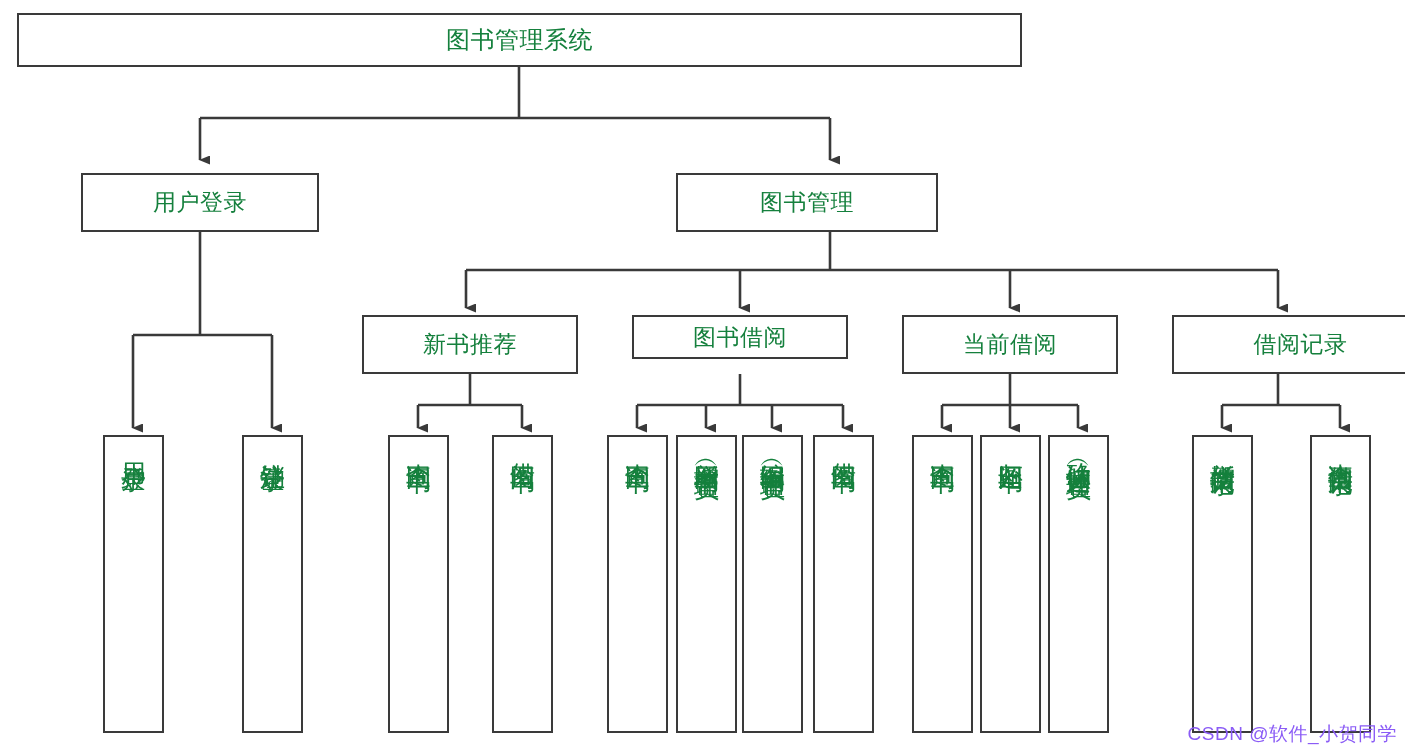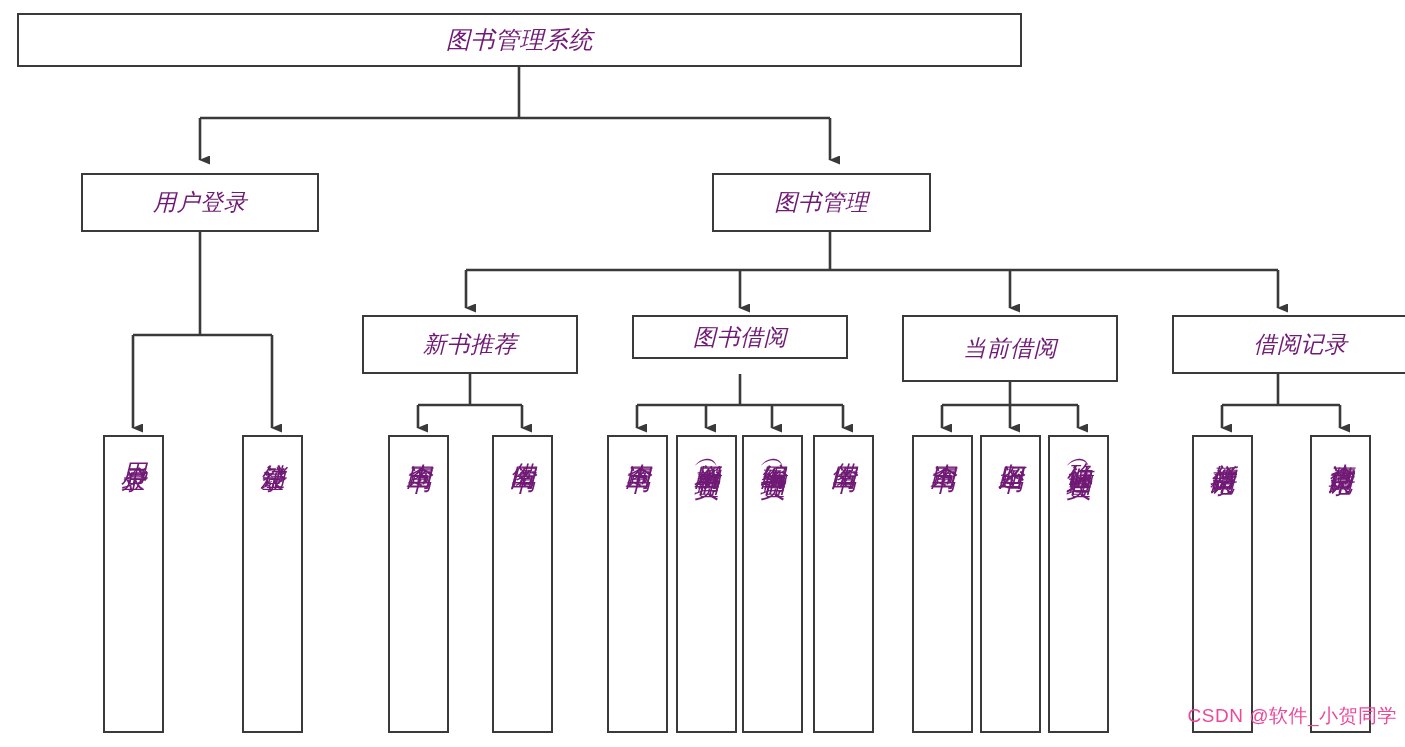--- a/index.html
+++ b/index.html
@@ -26,22 +26,21 @@
     pointer-events: none;
   }
   .node {
     position: absolute;
     box-sizing: border-box;
     background: #ffffff;
     border: 2px solid #3a3a3a;
     display: flex;
     align-items: center;
     justify-content: center;
-    color: #701a75;
-    font-style: italic;
+    color: #15803d;
   }
   .node .label {
     text-align: center;
     line-height: 1.08;
     letter-spacing: 0.5px;
   }
   .node.horiz .label {
     font-size: 23px;
   }
   .node.root .label {
@@ -56,23 +55,23 @@
     text-orientation: upright;
     font-size: 25px;
     line-height: 1.0;
     letter-spacing: 2px;
     white-space: nowrap;
     margin: 0 auto;
   }
   .watermark {
     position: absolute;
     right: 8px;
-    bottom: 18px;
+    bottom: 0;
     font-size: 19px;
-    color: #ec4899;
+    color: #8b5cf6;
     letter-spacing: 0.5px;
     white-space: nowrap;
   }
 </style>
 </head>
 <body>
 
 <div id="canvas">
 
   <svg class="links" viewBox="0 0 1405 747">
@@ -126,31 +125,31 @@
     </g>
   </svg>
 
   <div class="node root horiz" style="left:17px; top:13px; width:1005px; height:54px;">
     <span class="label">图书管理系统</span>
   </div>
 
   <div class="node horiz" style="left:81px; top:173px; width:238px; height:59px;">
     <span class="label">用户登录</span>
   </div>
-  <div class="node horiz" style="left:712px; top:173px; width:219px; height:59px;">
+  <div class="node horiz" style="left:676px; top:173px; width:262px; height:59px;">
     <span class="label">图书管理</span>
   </div>
 
   <div class="node horiz" style="left:362px; top:315px; width:216px; height:59px;">
     <span class="label">新书推荐</span>
   </div>
   <div class="node horiz" style="left:632px; top:315px; width:216px; height:44px;">
     <span class="label">图书借阅</span>
   </div>
-  <div class="node horiz" style="left:902px; top:315px; width:216px; height:67px;">
+  <div class="node horiz" style="left:902px; top:315px; width:216px; height:59px;">
     <span class="label">当前借阅</span>
   </div>
   <div class="node horiz" style="left:1172px; top:315px; width:257px; height:59px;">
     <span class="label">借阅记录</span>
   </div>
 
   <div class="node vert" style="left:103px; top:435px; width:61px; height:298px;">
     <span class="label">用户登录</span>
   </div>
   <div class="node vert" style="left:242px; top:435px; width:61px; height:298px;">

